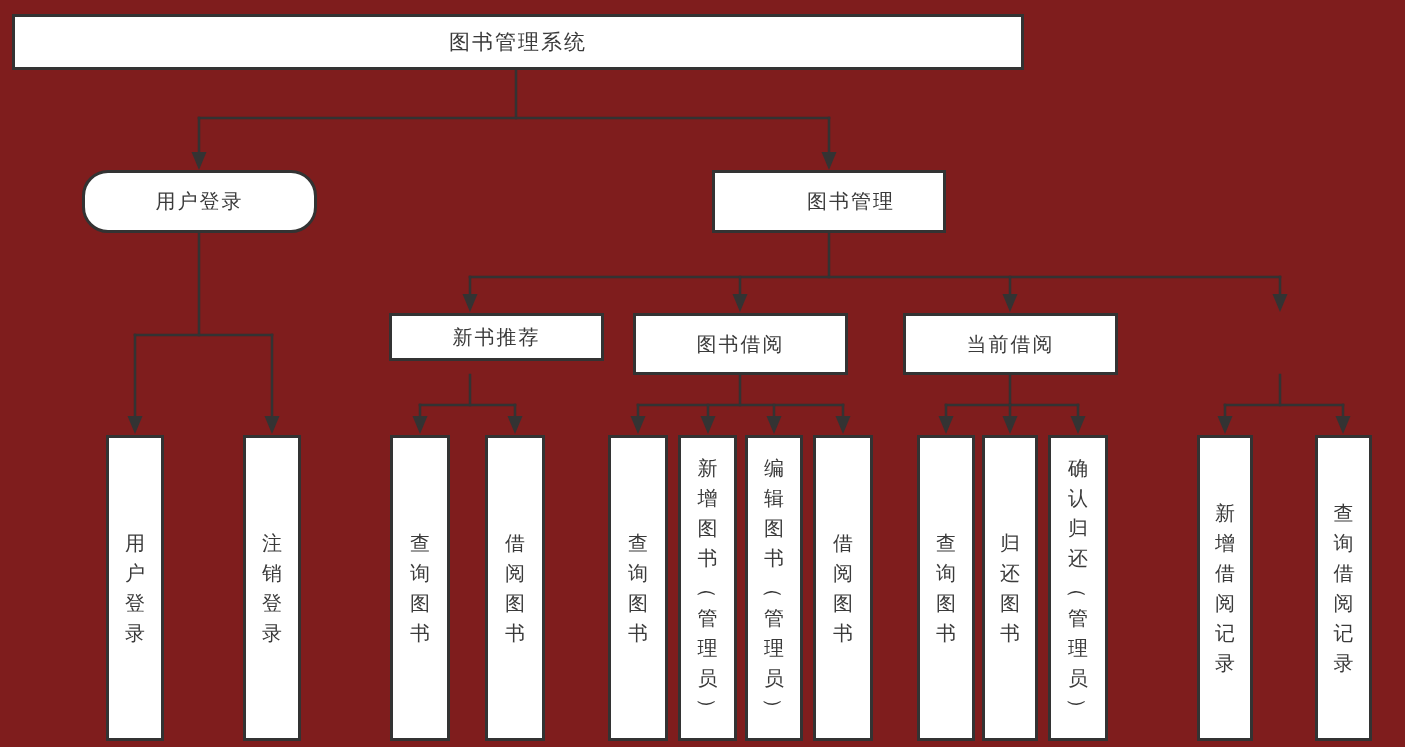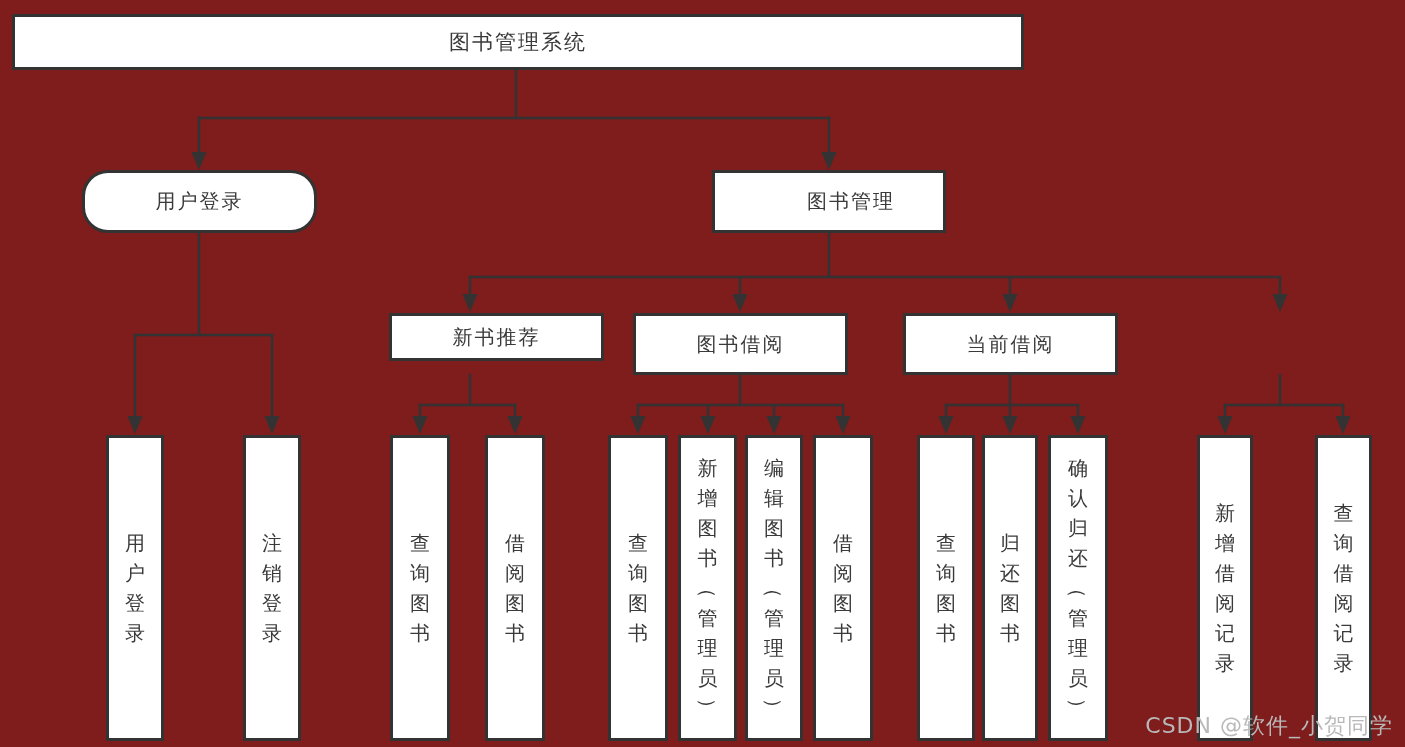--- a/index.html
+++ b/index.html
@@ -247,14 +247,13 @@
     <span class="vtext">
         <span class="vc">查</span>
         <span class="vc">询</span>
         <span class="vc">借</span>
         <span class="vc">阅</span>
         <span class="vc">记</span>
         <span class="vc">录</span>
       </span>
   </div>
 
-  <div class="watermark" style="color: rgb(185, 185, 185);">CSDN @软件_小贺同学</div>
 </div>
 
 </body></html>

